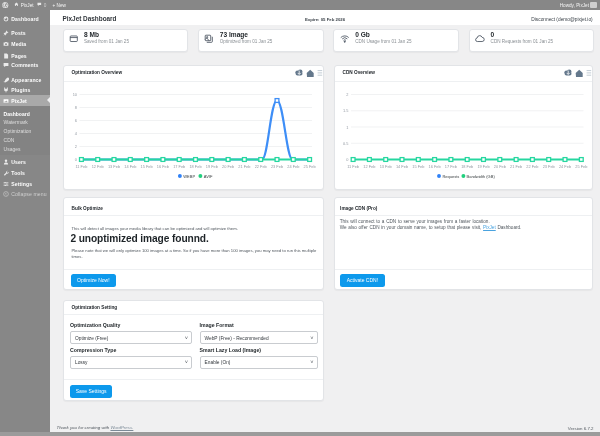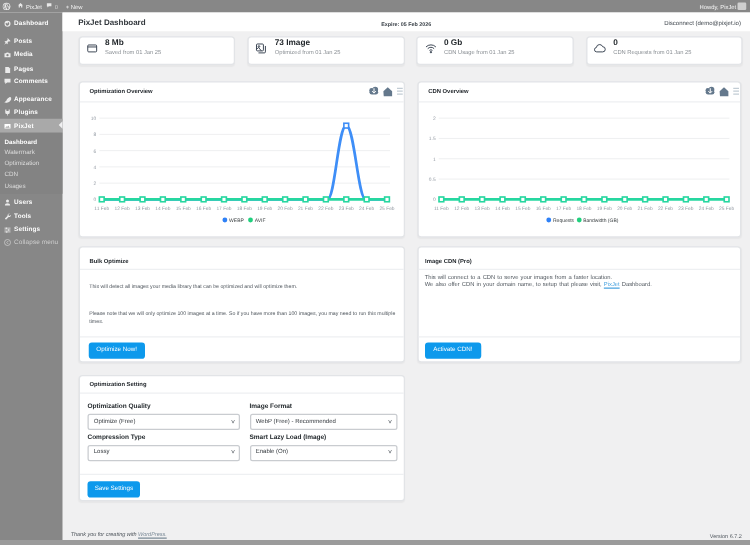--- a/index.html
+++ b/index.html
@@ -333,20 +333,21 @@
         <line x1="251.6" y1="6.9" x2="256.2" y2="6.9"></line>
         <line x1="251.6" y1="9.2" x2="256.2" y2="9.2"></line>
       </g>
     </svg>
   </div>
 
   <div class="card" style="left:62.6px;top:197px;width:261.6px;height:92.9px;">
     <div class="abs" style="left:0;top:0;right:0;height:17.3px;border-bottom:0.6px solid #eef0f2;"></div>
     <div class="ctitle" style="top:7.8px">Bulk Optimize</div>
     <div class="abs" style="left:7.8px;top:28.3px;font-size:4.2px;color:#50575e;white-space:nowrap;">This will detect all images your media library that can be optimized and will optimize them.</div>
+    <div class="abs" style="left:6.8px;top:34.8px;font-size:10.2px;font-weight:bold;color:#1d2327;letter-spacing:-0.1px;">2 unoptimized image founnd.</div>
     <div class="abs" style="left:7.8px;top:50.3px;font-size:4.2px;color:#50575e;line-height:5.7px;">Please note that we will only optimize 100 images at a time. So if you have more than 100 images, you may need to run this multiple<br>times.</div>
     <div class="abs" style="left:0;top:71.4px;right:0;border-top:0.6px solid #eef0f2;"></div>
     <div class="btn" style="left:7.5px;top:76px;width:44.5px;height:12.5px;line-height:12.5px;">Optimize Now!</div>
   </div>
 
   <div class="card" style="left:333.6px;top:197px;width:259.9px;height:92.9px;">
     <div class="abs" style="left:0;top:0;right:0;height:17.3px;border-bottom:0.6px solid #eef0f2;"></div>
     <div class="ctitle" style="left:5.5px;top:7.8px">Image CDN (Pro)</div>
     <div class="abs" style="left:5.2px;top:20.9px;font-size:4.65px;color:#50575e;line-height:5.7px;word-spacing:0.4px;white-space:nowrap;">This will connect to a CDN to serve your images from a faster location.<br>We also offer CDN in your domain name, to setup that please visit, <span style="color:#4aa3df;text-decoration:underline;">PixJet</span> Dashboard.</div>
     <div class="abs" style="left:0;top:71.4px;right:0;border-top:0.6px solid #eef0f2;"></div>

